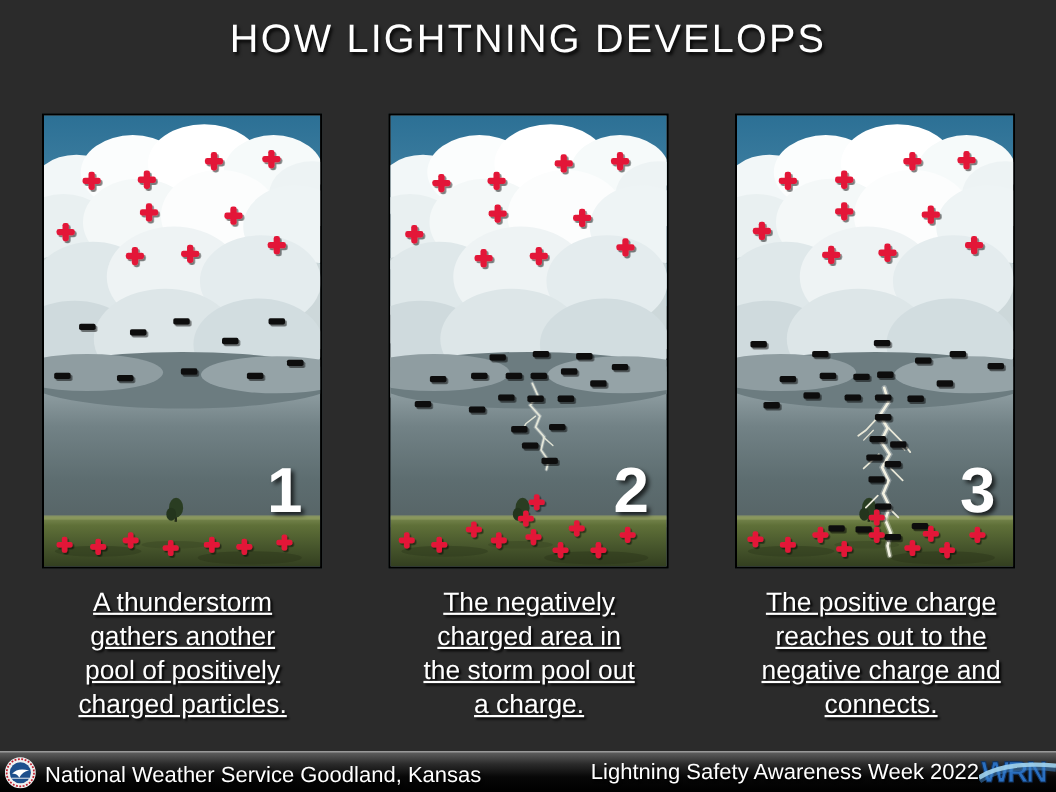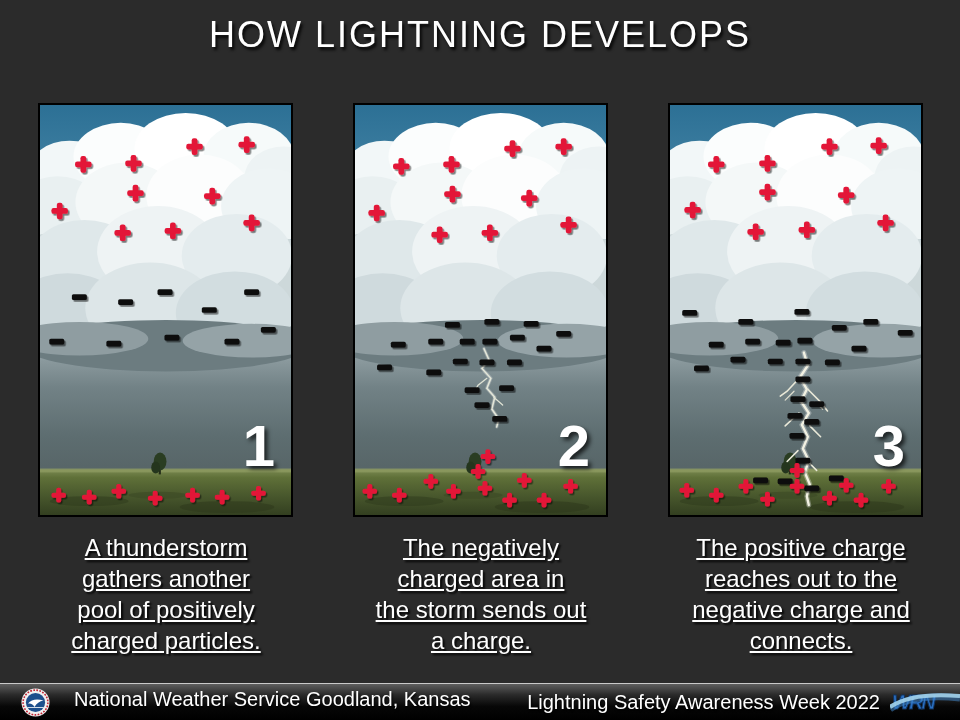--- a/index.html
+++ b/index.html
@@ -34,31 +34,31 @@
   }
   .caption.c1{left:9px}
   .caption.c2{left:324px}
   .caption.c3{left:644px}
   .footer{
     position:absolute;left:0;bottom:0;width:960px;height:36px;
     border-top:1px solid #c9c9c9;
     background:linear-gradient(180deg,#5e5e5e 0%,#2a2a2a 30%,#070707 62%,#000 100%);
     display:flex;align-items:center;
   }
-  .f-left{flex:1;display:flex;align-items:flex-start;gap:24px;padding-left:21px;min-width:0}
-  .f-right{display:flex;align-items:center;gap:10px}
+  .f-left{flex:1;display:flex;align-items:flex-end;gap:8px;padding-left:4px;min-width:0}
+  .f-right{display:flex;align-items:center;}
   .f-text{
     color:#fff;font-size:20px;white-space:nowrap;
     text-shadow:1px 2px 2px rgba(0,0,0,0.9);
   }
   .nws-seal{width:29px;height:29px;flex:0 0 auto}
   .wrn{position:relative;width:70px;height:34px;flex:0 0 auto;overflow:hidden}
   .wrn-text{
     position:absolute;left:2px;top:2px;
-    font-size:20px;line-height:30px;font-weight:bold;font-style:italic;
+    font-size:27px;line-height:30px;font-weight:bold;
     letter-spacing:-2px;color:#2a6fc0;-webkit-text-stroke:1px #12335e;
   }
   .wrn-swoosh{position:absolute;left:0;top:0;width:70px;height:34px;pointer-events:none}
 </style>
 </head>
 <body>
 
 <div class="slide">
 
   <h1 class="title">HOW LIGHTNING DEVELOPS</h1>
@@ -654,21 +654,21 @@
       </svg>
     <div class="num">3</div>
   </div>
 
   <div class="caption c1">A thunderstorm
 gathers another
 pool of positively
 charged particles.</div>
   <div class="caption c2">The negatively
 charged area in
-the storm sends out
+the storm pool out
 a charge.</div>
   <div class="caption c3">The positive charge
 reaches out to the
 negative charge and
 connects.</div>
 
   <div class="footer">
     <div class="f-left">
       <svg class="nws-seal" viewBox="0 0 29 29">
         <circle cx="14.5" cy="14.5" r="14" fill="#f0f0f0"></circle>

